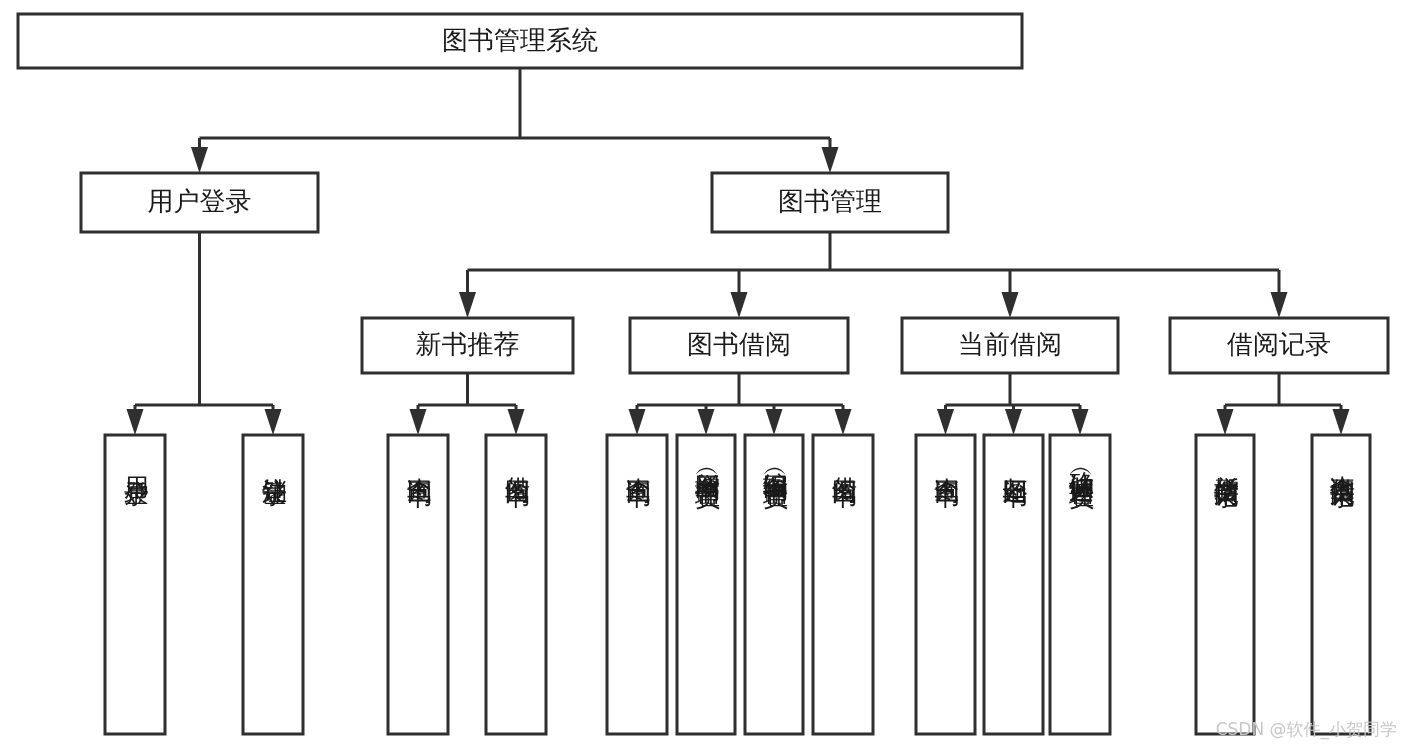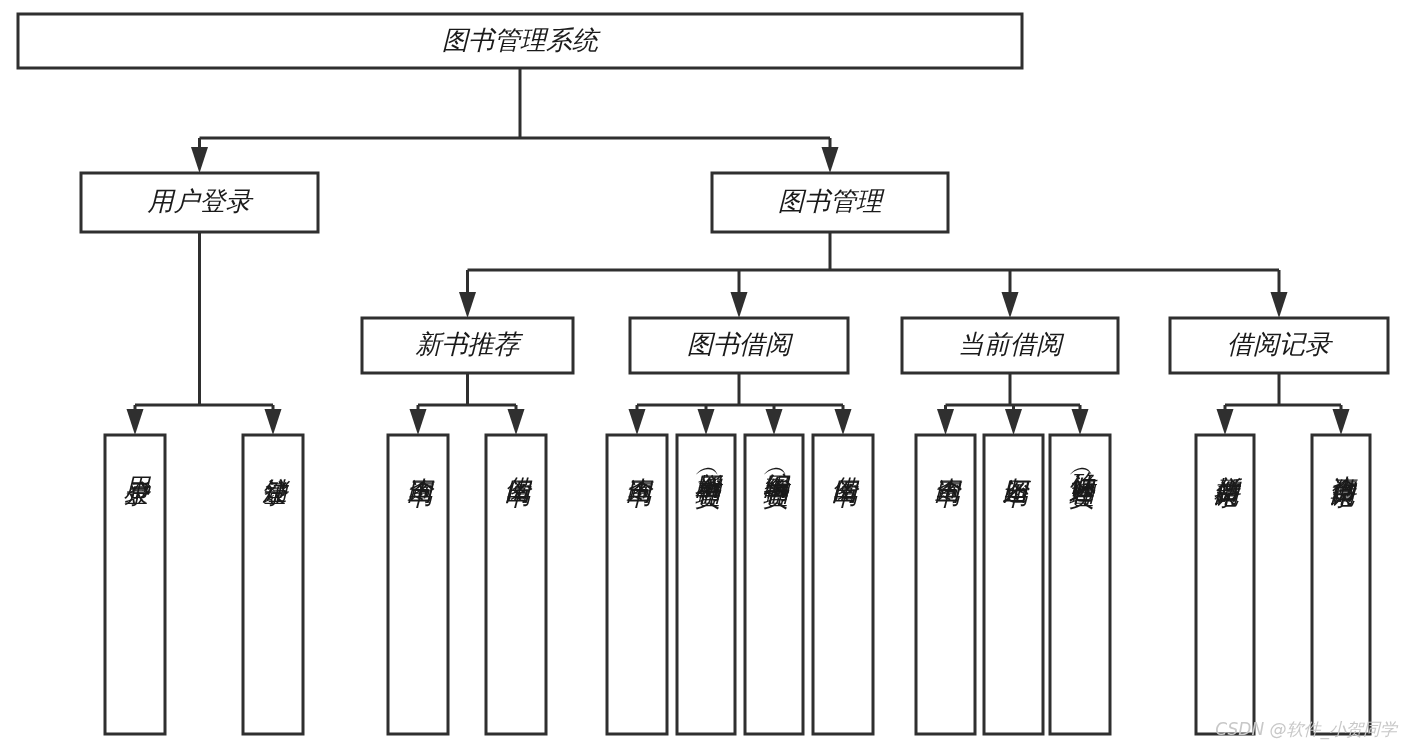--- a/index.html
+++ b/index.html
@@ -12,21 +12,20 @@
     height: 747px;
     position: relative;
     overflow: hidden;
     font-family: "DejaVu Sans", "Liberation Sans", sans-serif;
   }
   #diagram-root {
     position: absolute;
     left: 0; top: 0;
     width: 1405px;
     height: 747px;
-    font-style: italic;
   }
   svg.tree { display: block; }
   .node-box {
     fill: #ffffff;
     stroke: #2f2f2f;
     stroke-width: 3;
   }
   .node-label {
     fill: #1a1a1a;
     font-family: "DejaVu Sans", "Liberation Sans", sans-serif;

